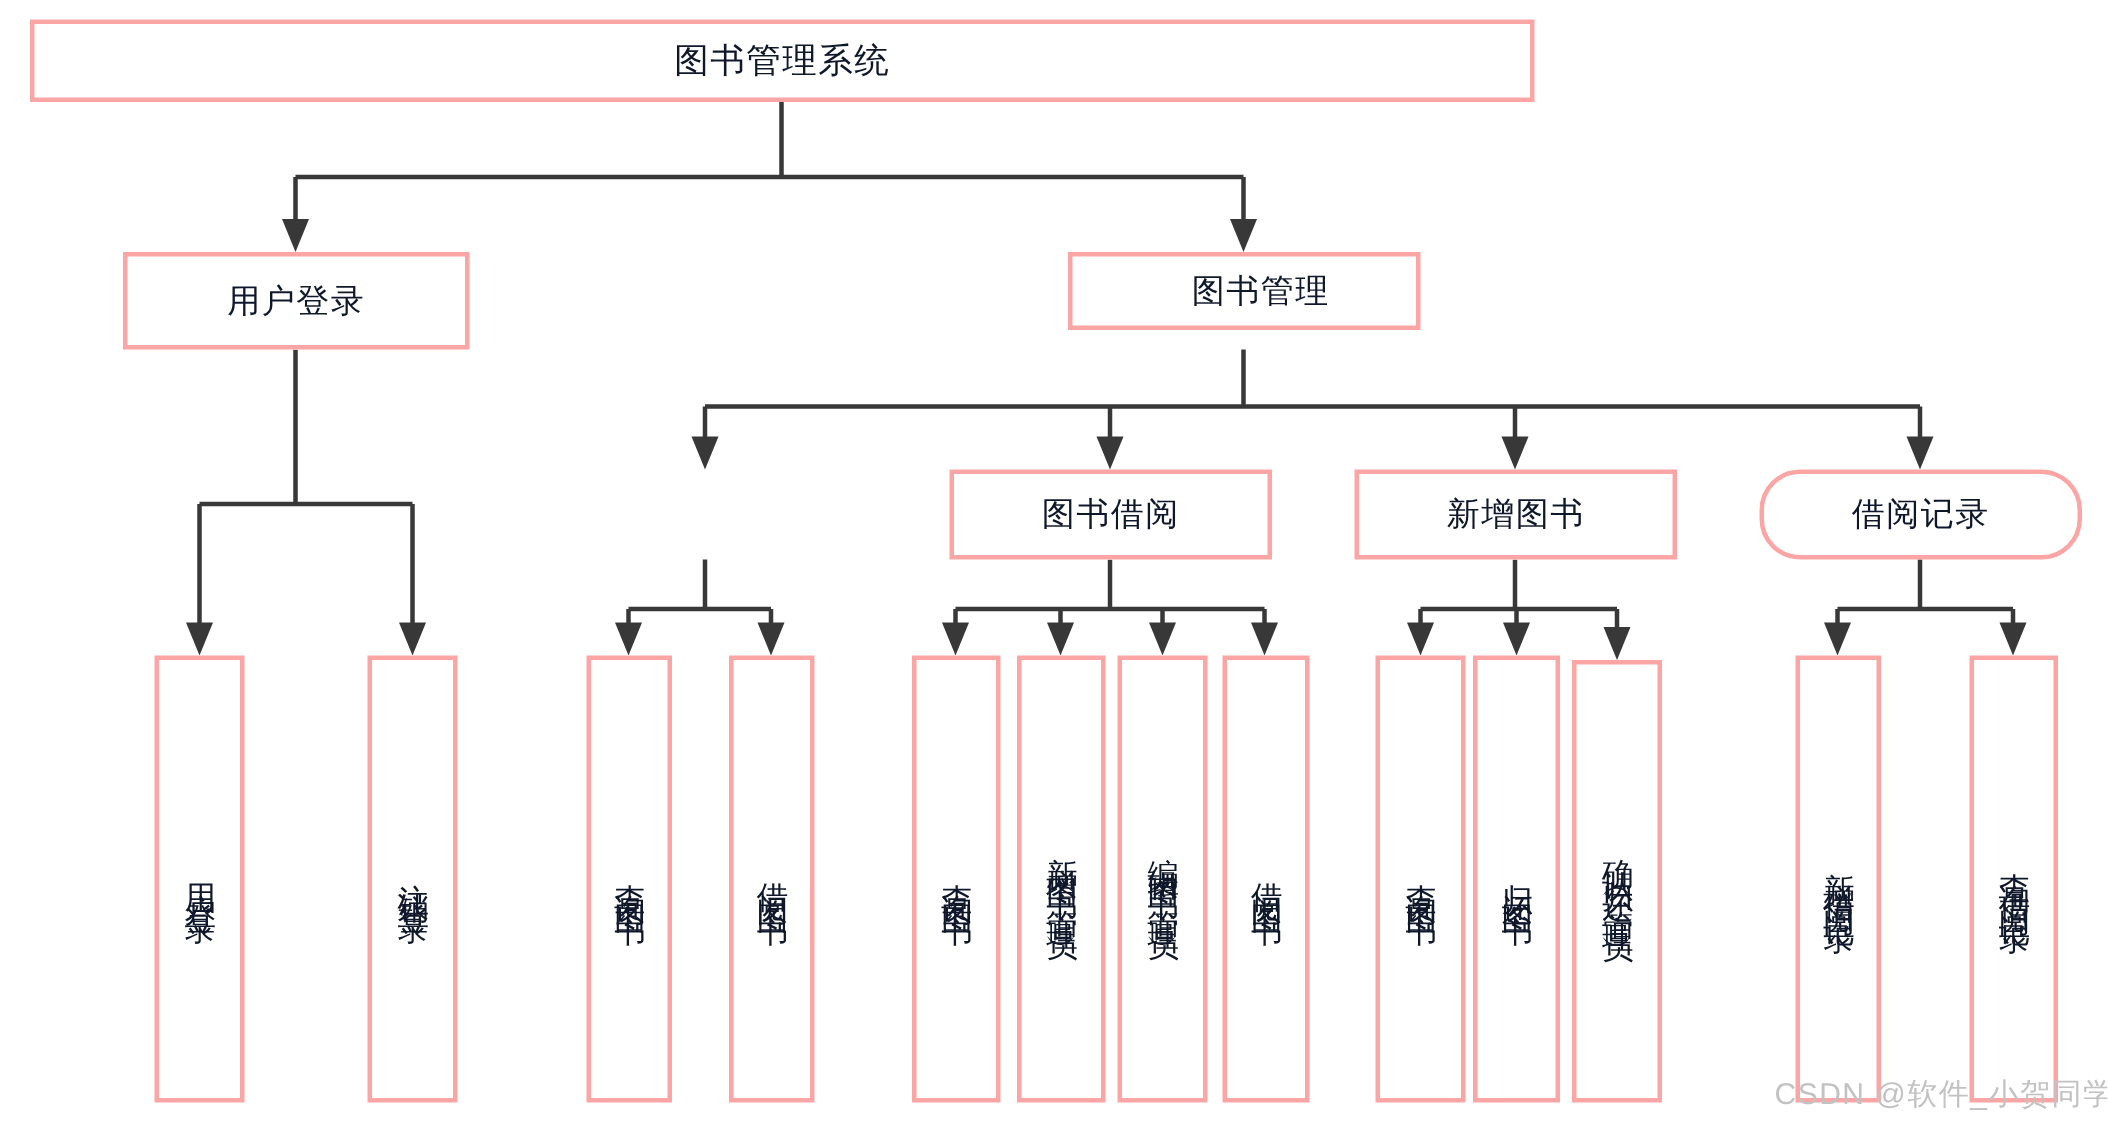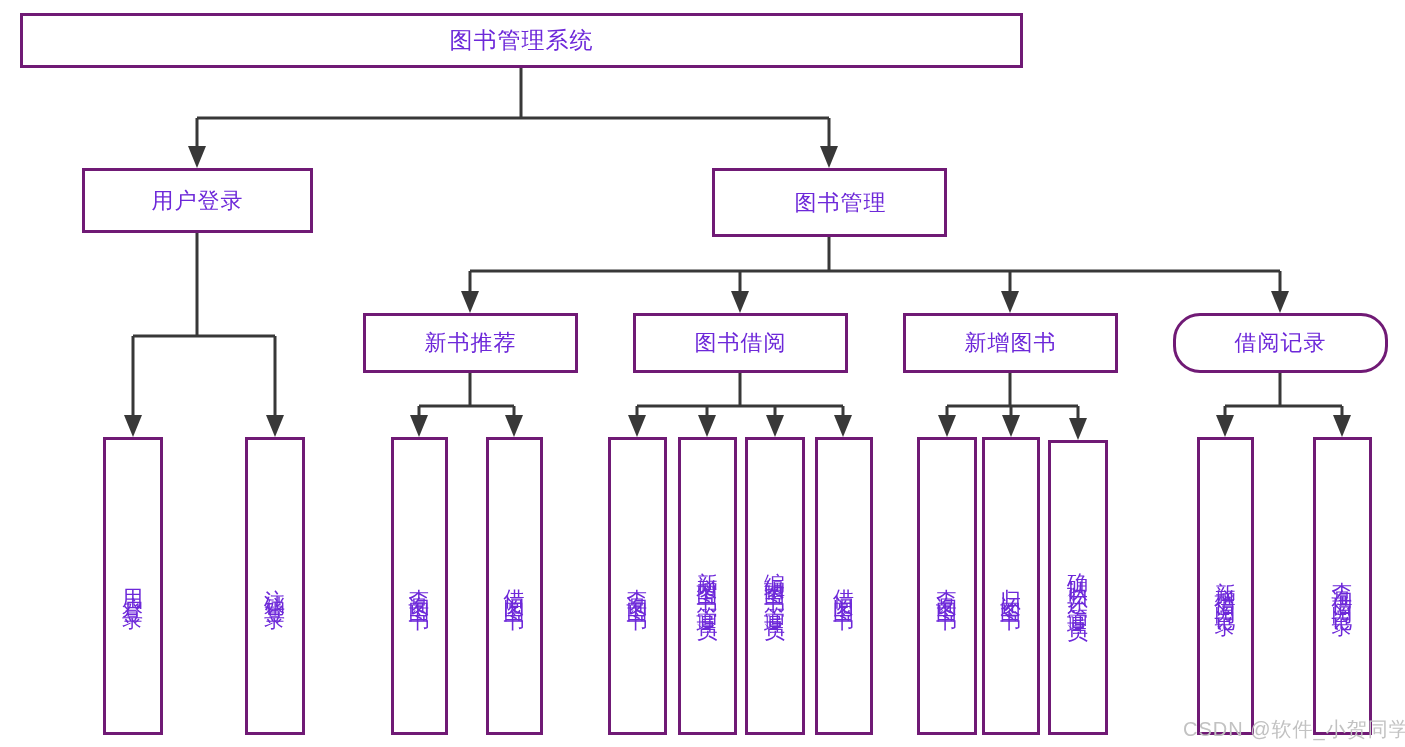--- a/index.html
+++ b/index.html
@@ -12,41 +12,41 @@
     overflow: hidden;
   }
   .connectors {
     position: absolute;
     left: 0; top: 0;
     width: 1405px; height: 747px;
   }
   .box {
     position: absolute;
     box-sizing: border-box;
-    border: 3px solid #701a75;
+    border: 3px solid #fca5a5;
     background: #ffffff;
-    color: #6d28d9;
+    color: #0f172a;
     display: flex;
     align-items: center;
     justify-content: center;
     text-align: center;
   }
   .hbox { font-size: 22px; letter-spacing: 1px; }
   .vbox {
     top: 437px;
     height: 298px;
     writing-mode: vertical-rl;
     text-orientation: mixed;
     font-size: 21px;
     letter-spacing: 7px;
     line-height: 1;
   }
   #n-root   { left: 20px;  top: 13px;  width: 1003px; height: 55px; font-size: 23px; }
   #n-login  { left: 82px;  top: 168px; width: 231px;  height: 65px; }
-  #n-mgmt   { left: 712px; top: 168px; width: 235px;  height: 69px; padding-left: 22px; }
+  #n-mgmt   { left: 712px; top: 168px; width: 235px;  height: 52px; padding-left: 22px; }
   #n-newrec { left: 363px; top: 313px; width: 215px;  height: 60px; }
   #n-borrow { left: 633px; top: 313px; width: 215px;  height: 60px; }
   #n-current{ left: 903px; top: 313px; width: 215px;  height: 60px; }
   #n-record { left: 1173px;top: 313px; width: 215px;  height: 60px; border-radius: 27px; }
   #n-login-v  { left: 103px;  width: 60px; }
   #n-logout   { left: 245px;  width: 60px; }
   #n-nr-query { left: 391px;  width: 57px; }
   #n-nr-borrow{ left: 486px;  width: 57px; }
   #n-b-query  { left: 608px;  width: 59px; }
   #n-b-add    { left: 678px;  width: 59px; }
@@ -111,21 +111,20 @@
       <polygon points="1216,415 1234,415 1225,437"></polygon>
       <polygon points="1333,415 1351,415 1342,437"></polygon>
     </g>
   </svg>
 
   <div class="box hbox" id="n-root">图书管理系统</div>
 
   <div class="box hbox" id="n-login">用户登录</div>
   <div class="box hbox" id="n-mgmt">图书管理</div>
 
-  <div class="box hbox" id="n-newrec">新书推荐</div>
   <div class="box hbox" id="n-borrow">图书借阅</div>
   <div class="box hbox" id="n-current">新增图书</div>
   <div class="box hbox" id="n-record">借阅记录</div>
 
   <div class="box vbox" id="n-login-v">用户登录</div>
   <div class="box vbox" id="n-logout">注销登录</div>
 
   <div class="box vbox" id="n-nr-query">查询图书</div>
   <div class="box vbox" id="n-nr-borrow">借阅图书</div>
 

